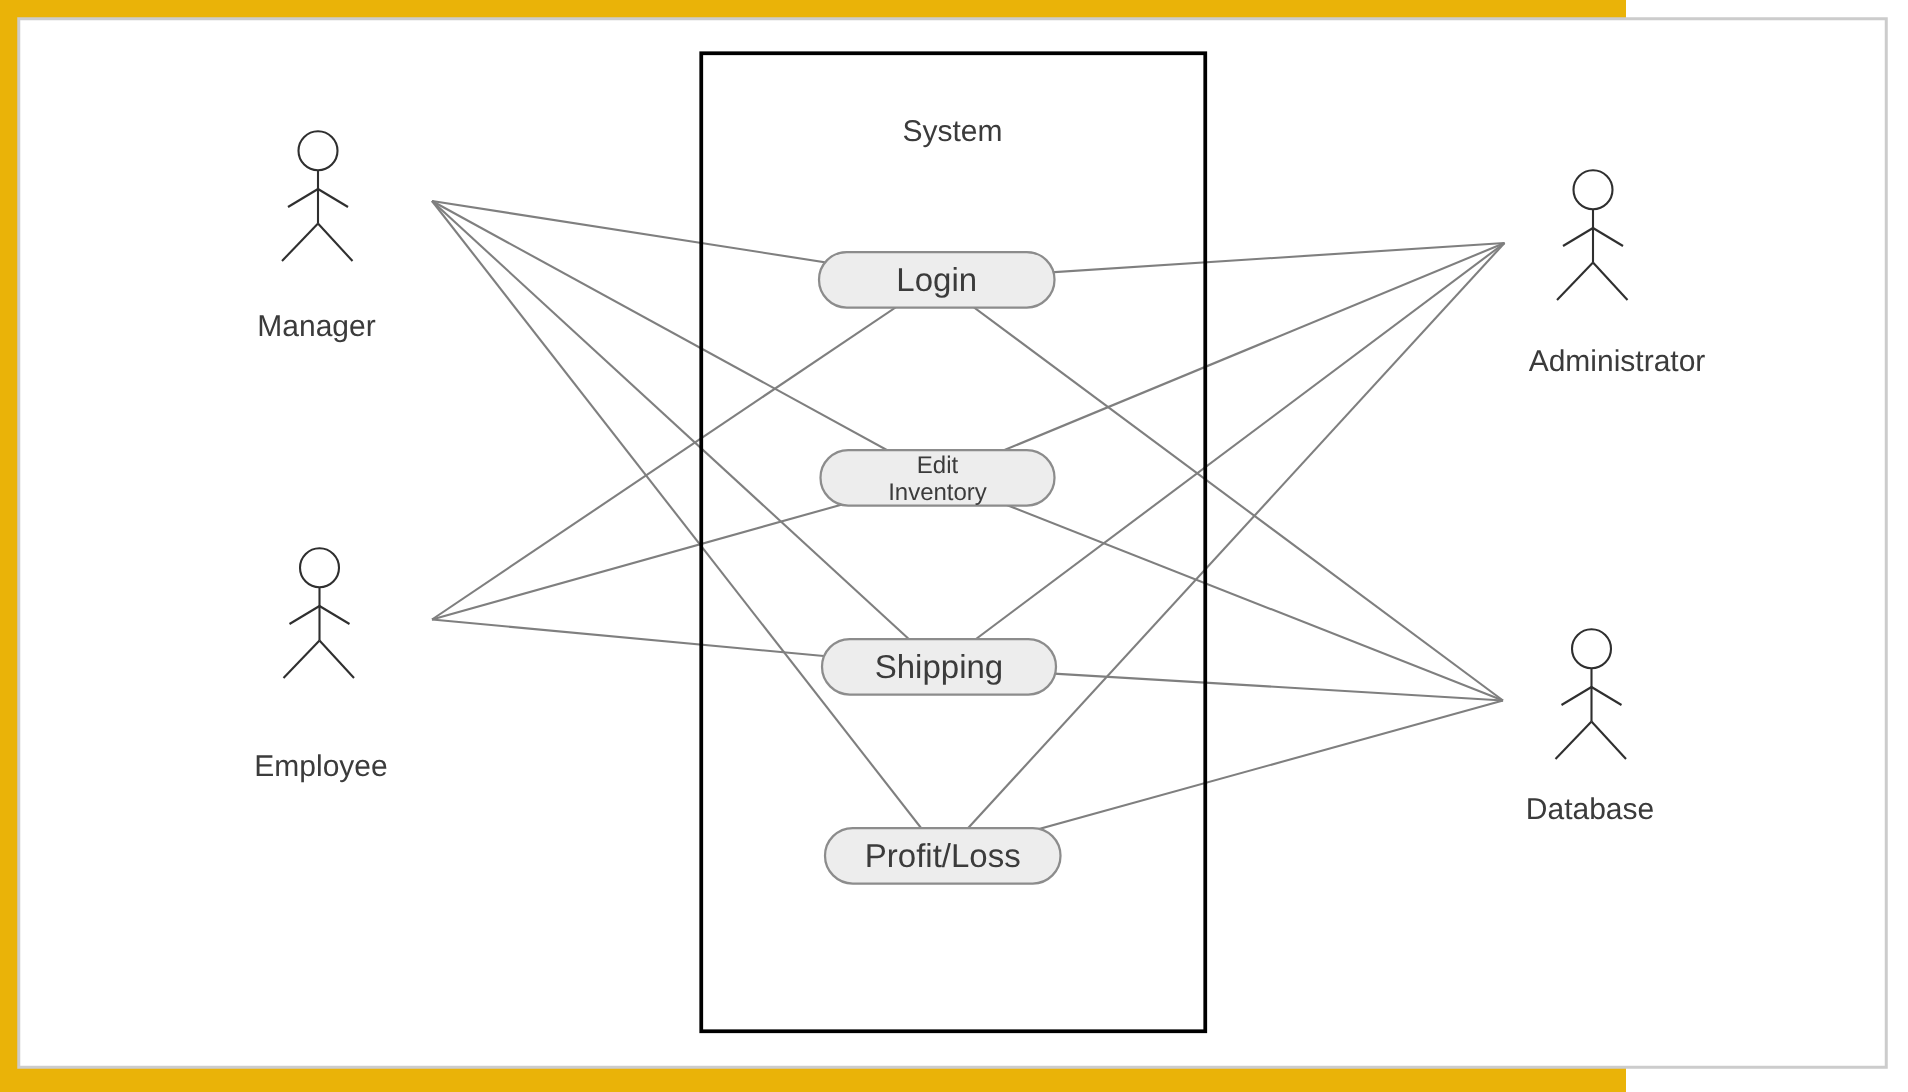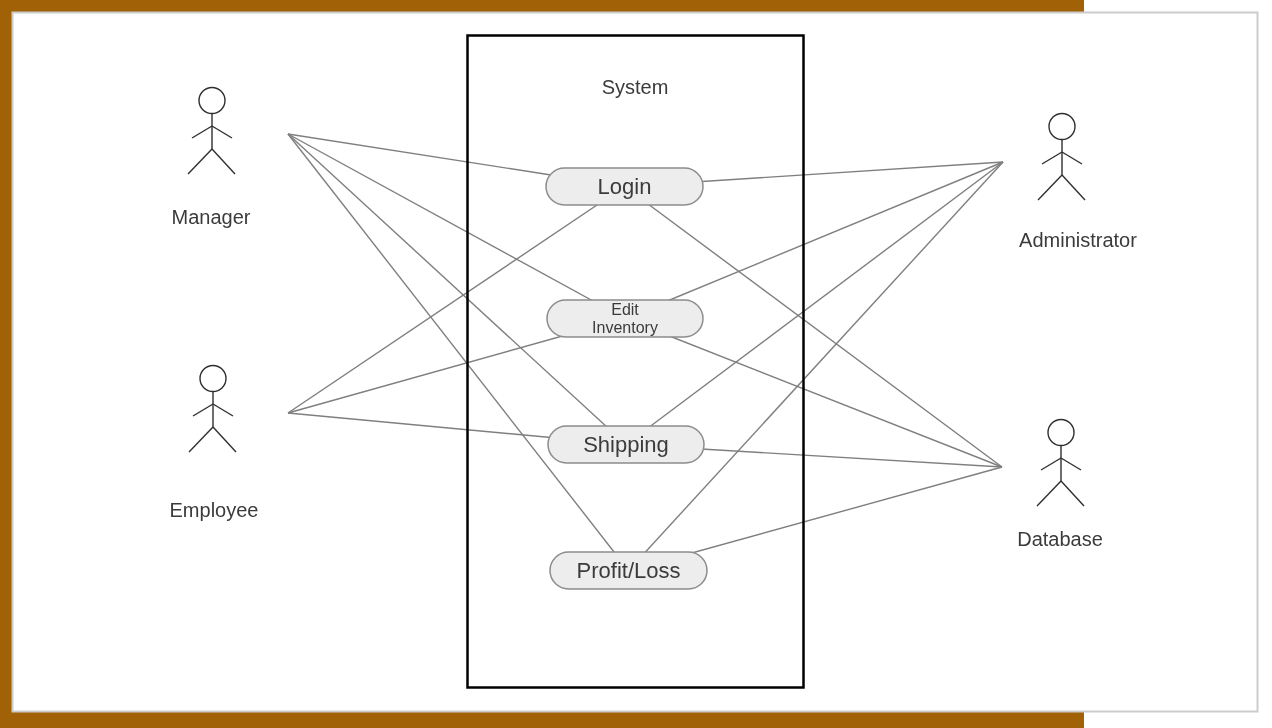--- a/index.html
+++ b/index.html
@@ -8,21 +8,21 @@
     background: #ffffff;
     width: 1272px;
     height: 728px;
     overflow: hidden;
     font-family: "Liberation Sans", sans-serif;
   }
   .canvas-wrap {
     position: relative;
     width: 1084px;
     height: 728px;
-    background: #a16207;
+    background: #eab308;
   }
   svg { display: block; }
   .page-border   { fill: #ffffff; stroke: #cccccc; stroke-width: 2; }
   .system-box    { fill: none; stroke: #000000; stroke-width: 2.5; }
   .assoc         { stroke: #7f7f7f; stroke-width: 1.4; fill: none; }
   .node          { fill: #ededed; stroke: #8c8c8c; stroke-width: 1.5; }
   .actor         { stroke: #2f2f2f; stroke-width: 1.4; fill: none; }
   .actor-head    { fill: #ffffff; }
   text {
     fill: #3b3b3b;

